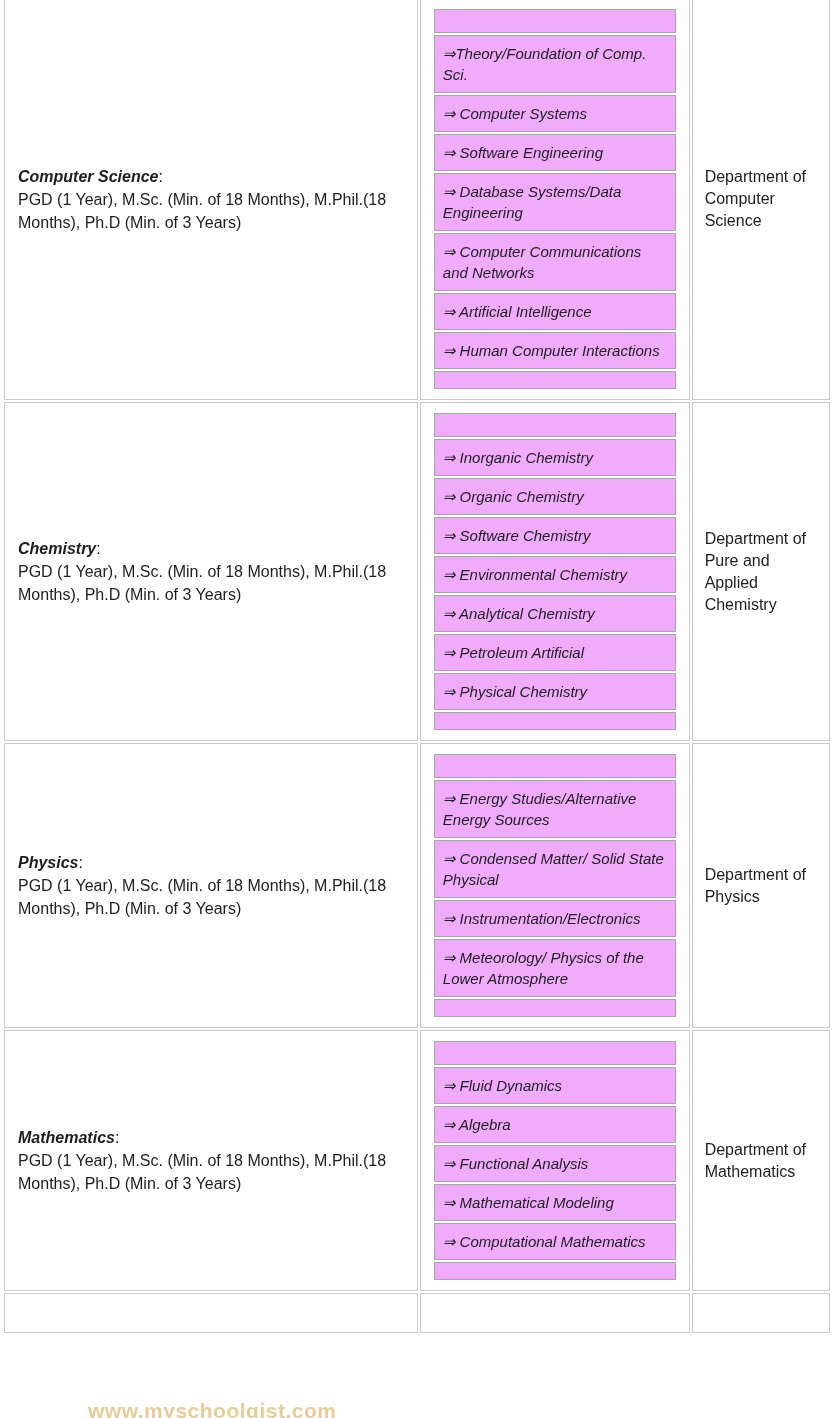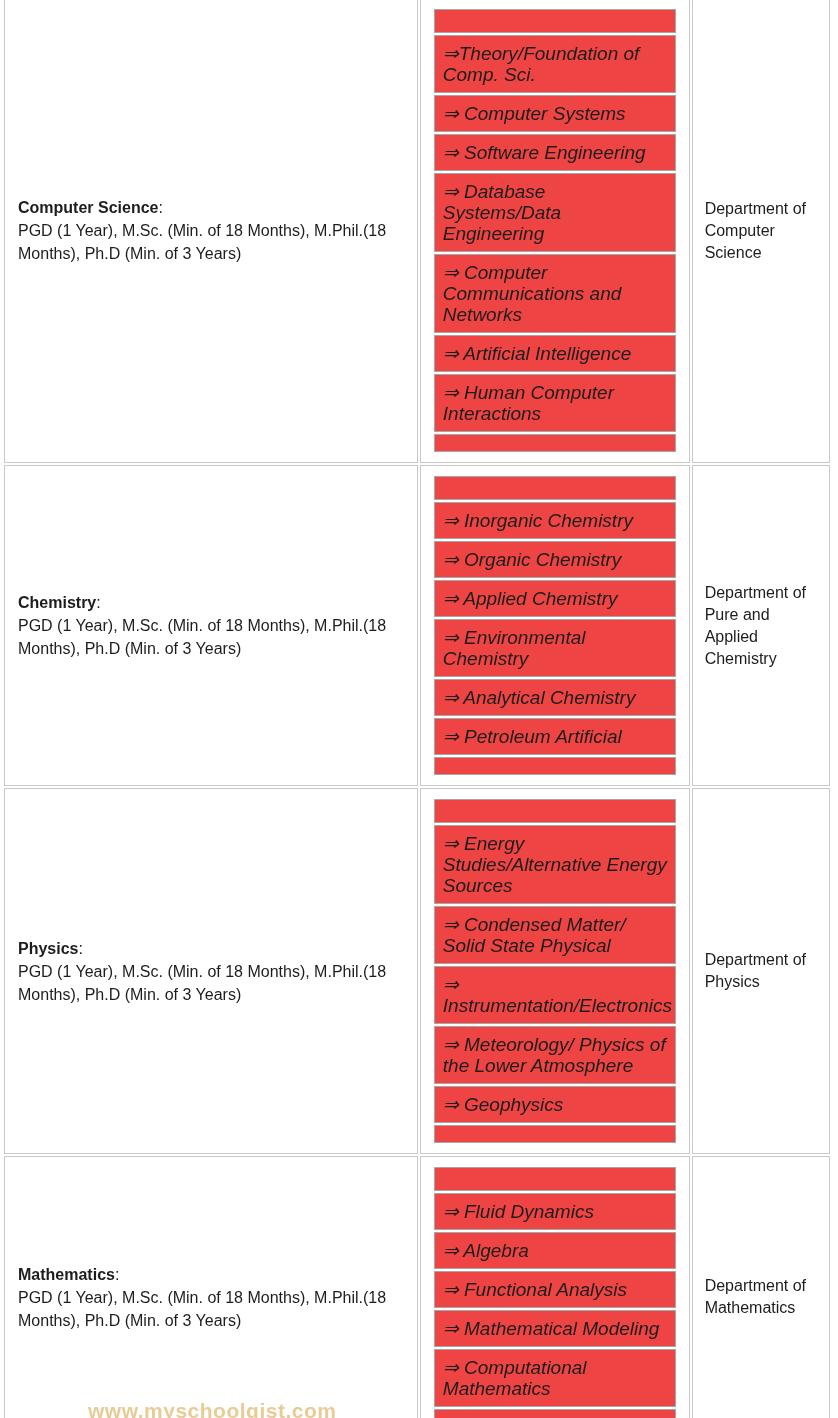--- a/index.html
+++ b/index.html
@@ -12,31 +12,31 @@
   table.outer{
     border-collapse:separate;border-spacing:2px;table-layout:fixed;
     width:830px;margin:-4px 0 0 2px;
   }
   table.outer > tbody > tr > td{
     border:1px solid var(--outer-border,#c9c9c9);
     box-sizing:border-box;vertical-align:middle;background:#fff;
   }
   td.col1{width:413px;padding:8px 6px 8px:13px;}
   td.col1{padding:8px 6px 8px 13px;font-size:16px;line-height:23px;}
-  td.col1 strong{font-weight:bold;}
+  td.col1 strong{font-weight:bold;font-style:italic;}
   td.col2{width:269px;padding:8px 0;}
   td.col3{width:138px;padding:8px 12px;font-size:16px;line-height:22px;}
   table.inner{
     border-collapse:separate;border-spacing:2px;table-layout:fixed;
     width:246px;margin:0 auto;
   }
   table.inner td{
     border:1px solid var(--inner-border,#a6a6a6);
-    box-sizing:border-box;background:#ef4444;
-    padding:7px 8px;font-size:19px;font-style:italic;line-height:21px;
+    box-sizing:border-box;background:#f0abfc;
+    padding:7px 8px;font-size:15px;font-style:italic;line-height:21px;
     overflow:hidden;
   }
   table.inner td.spacer{padding:3px 8px;}
   table.inner td.spacer-top{height:24px;}
   table.inner td.spacer-bottom{height:18px;}
   tr.partial-row td{height:40px;}
   .watermark{
     position:absolute;left:88px;top:1361px;
     font-size:21px;font-weight:bold;letter-spacing:0.5px;
     color:var(--watermark,#e8cc95);
@@ -94,30 +94,33 @@
                 <tr>
                   <td class="spacer spacer-top"></td>
                 </tr>
                 <tr>
                   <td>⇒ Inorganic Chemistry</td>
                 </tr>
                 <tr>
                   <td>⇒ Organic Chemistry</td>
                 </tr>
                 <tr>
-                  <td>⇒ Applied Chemistry</td>
+                  <td>⇒ Software Chemistry</td>
                 </tr>
                 <tr>
                   <td>⇒ Environmental Chemistry</td>
                 </tr>
                 <tr>
                   <td>⇒ Analytical Chemistry</td>
                 </tr>
                 <tr>
                   <td>⇒ Petroleum Artificial</td>
+                </tr>
+                <tr>
+                  <td>⇒ Physical Chemistry</td>
                 </tr>
                 <tr>
                   <td class="spacer spacer-bottom"></td>
                 </tr>
               </tbody>
             </table>
           </td>
           <td class="col3"><span>Department of Pure and Applied Chemistry</span></td>
         </tr>
         <tr>
@@ -132,23 +135,20 @@
                   <td>⇒ Energy Studies/Alternative Energy Sources</td>
                 </tr>
                 <tr>
                   <td>⇒ Condensed Matter/ Solid State Physical</td>
                 </tr>
                 <tr>
                   <td>⇒ Instrumentation/Electronics</td>
                 </tr>
                 <tr>
                   <td>⇒ Meteorology/ Physics of the Lower Atmosphere</td>
-                </tr>
-                <tr>
-                  <td>⇒ Geophysics</td>
                 </tr>
                 <tr>
                   <td class="spacer spacer-bottom"></td>
                 </tr>
               </tbody>
             </table>
           </td>
           <td class="col3"><span>Department of Physics</span></td>
         </tr>
         <tr>

